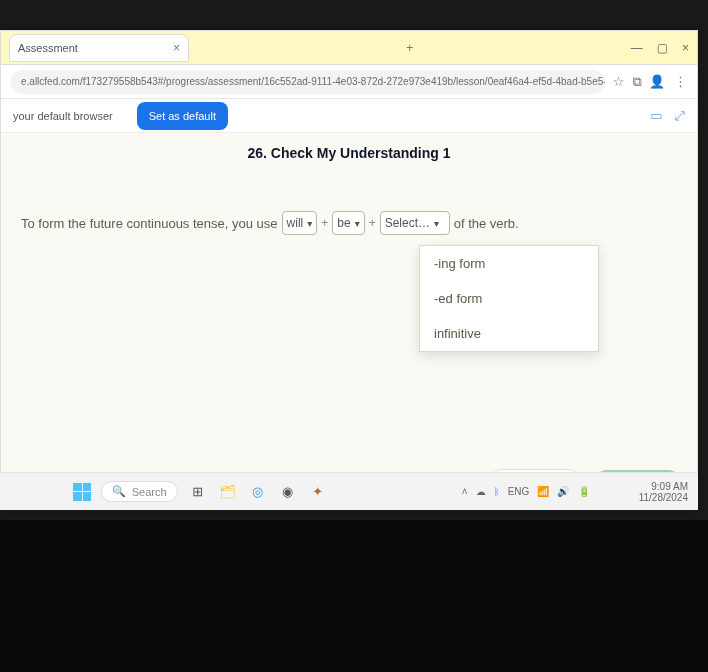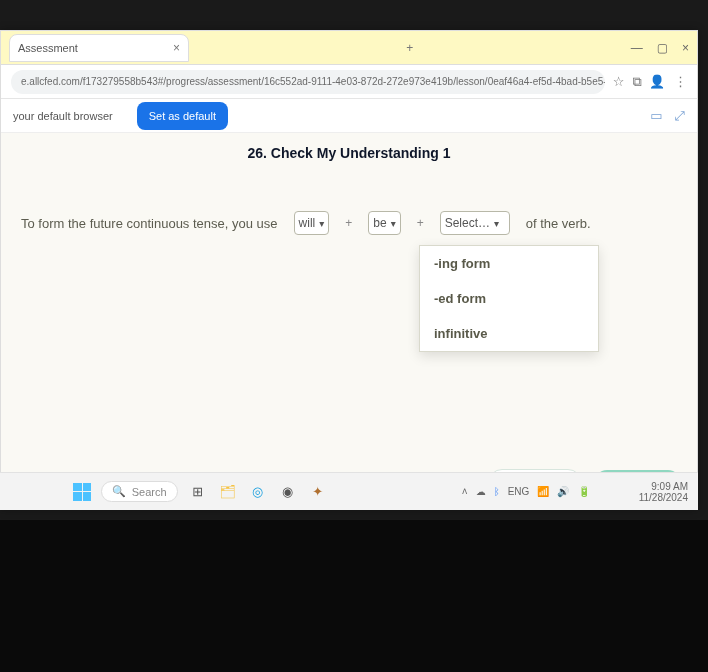--- a/index.html
+++ b/index.html
@@ -99,21 +99,21 @@
     font-size: 14px;
     font-weight:600;
     color:#0f172a;
     margin-bottom: 50px;
   }
 
   .question {
     display:flex;
     align-items:center;
     flex-wrap:wrap;
-    gap: 16px;
+    gap: 4px;
     font-size: 13px;
     color:#5c5c4f;
     padding-bottom: 8px;
   }
   .sel {
     border:1px solid #b8b8a8;
     background:#fff;
     border-radius:4px;
     padding: 4px 4px;
     font-size: 12px;
@@ -131,21 +131,20 @@
     position:absolute;
     top: 112px;
     left: 418px;
     width: 180px;
     background:#ffffff;
     border:1px solid #d9d9cc;
     box-shadow: 0 4px 12px rgba(0,0,0,0.12);
     font-size: 13px;
     color:#595949;
     z-index:10;
-    font-weight:bold;
   }
   .dropdown .opt {
     padding: 10px 14px;
     cursor:pointer;
   }
 
   .footer {
     position:absolute;
     bottom: 12px;
     right: 16px;

